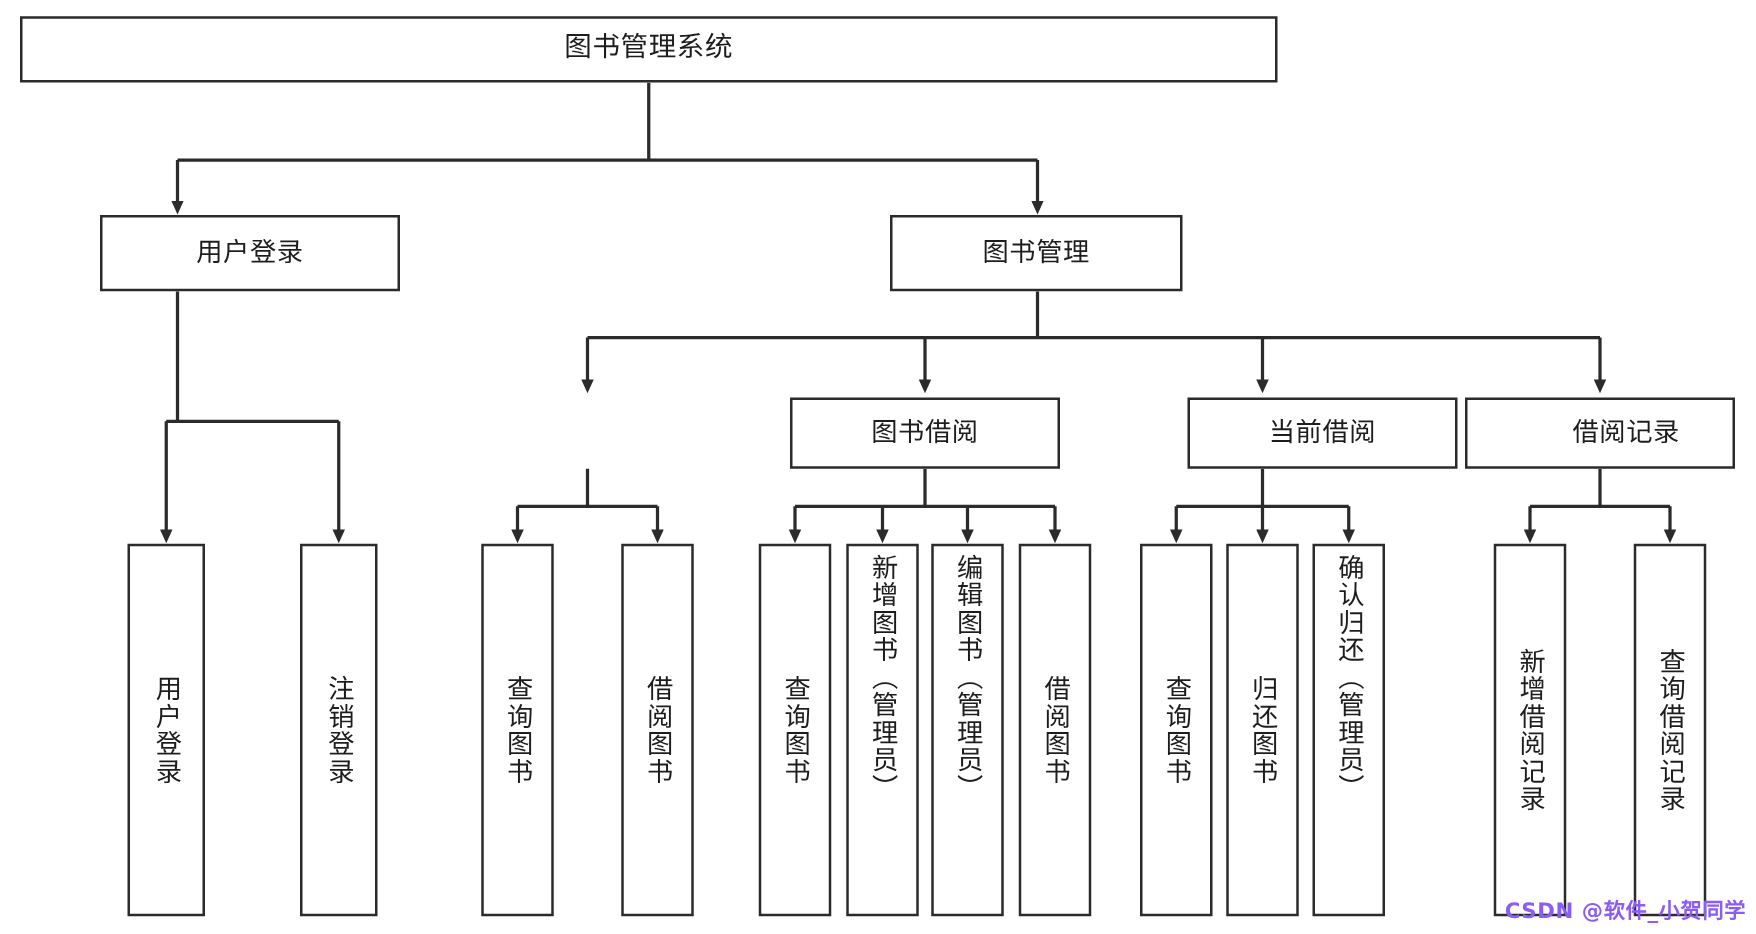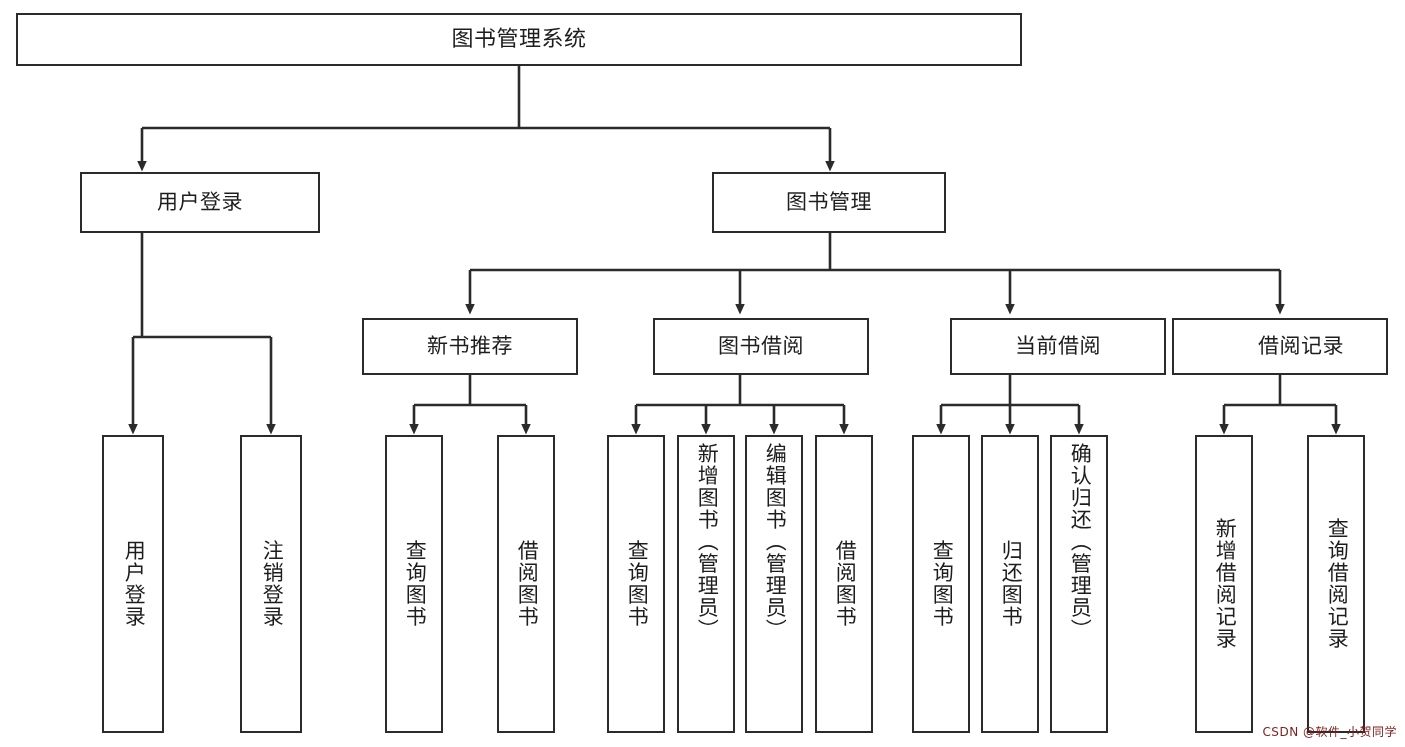--- a/index.html
+++ b/index.html
@@ -65,25 +65,26 @@
     letter-spacing: 1px;
   }
   .node.vert.centered {
     align-items: center;
     padding-top: 0;
   }
   #watermark {
     position: absolute;
     right: 8px;
     bottom: 8px;
-    font-size: 12px;
-    color: #7f1d1d;
+    font-size: 17px;
+    color: #8b5cf6;
     letter-spacing: 0.5px;
     z-index: 3;
     white-space: nowrap;
+    font-weight: bold;
   }
 </style>
 </head>
 <body>
 
 <div id="canvas">
 
   <svg id="edges" viewBox="0 0 1405 747">
     <defs>
       <marker id="arrow" markerWidth="12" markerHeight="12" refX="1.5" refY="5" orient="auto" markerUnits="userSpaceOnUse">
@@ -139,25 +140,22 @@
   </div>
 
   <div class="node horiz" style="left:80px; top:172px; width:240px; height:61px;">
     <span class="label">用户登录</span>
   </div>
 
   <div class="node horiz" style="left:712px; top:172px; width:234px; height:61px;">
     <span class="label">图书管理</span>
   </div>
 
-  <div class="node horiz" style="left:362px; top:318px; width:216px; height:57px;">
-    <span class="label">新书推荐</span>
-  </div>
-
-  <div class="node horiz" style="left:632px; top:318px; width:216px; height:57px;margin-left:21px;">
+
+  <div class="node horiz" style="left:632px; top:318px; width:216px; height:57px;">
     <span class="label">图书借阅</span>
   </div>
 
   <div class="node horiz" style="left:950px; top:318px; width:216px; height:57px;">
     <span class="label">当前借阅</span>
   </div>
 
   <div class="node horiz" style="left:1172px; top:318px; width:216px; height:57px;padding-left:42px;">
     <span class="label">借阅记录</span>
   </div>

